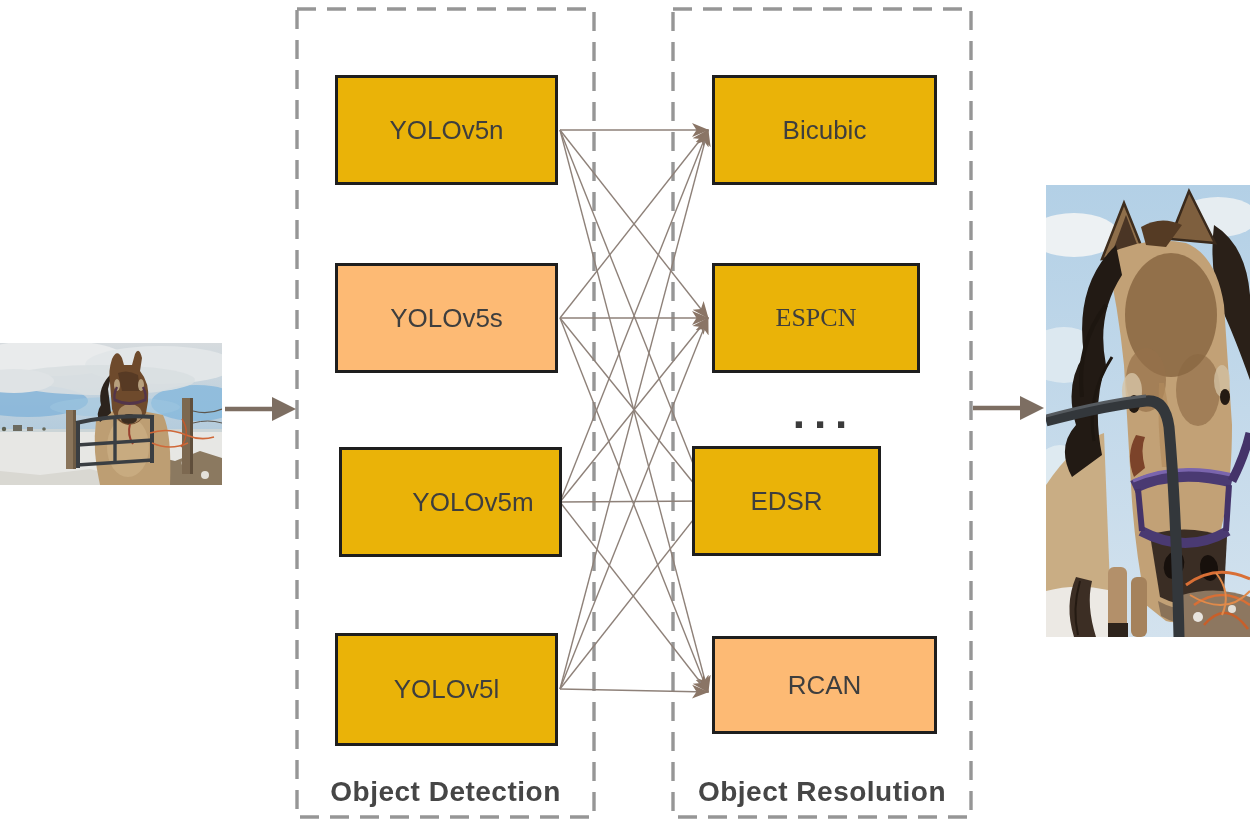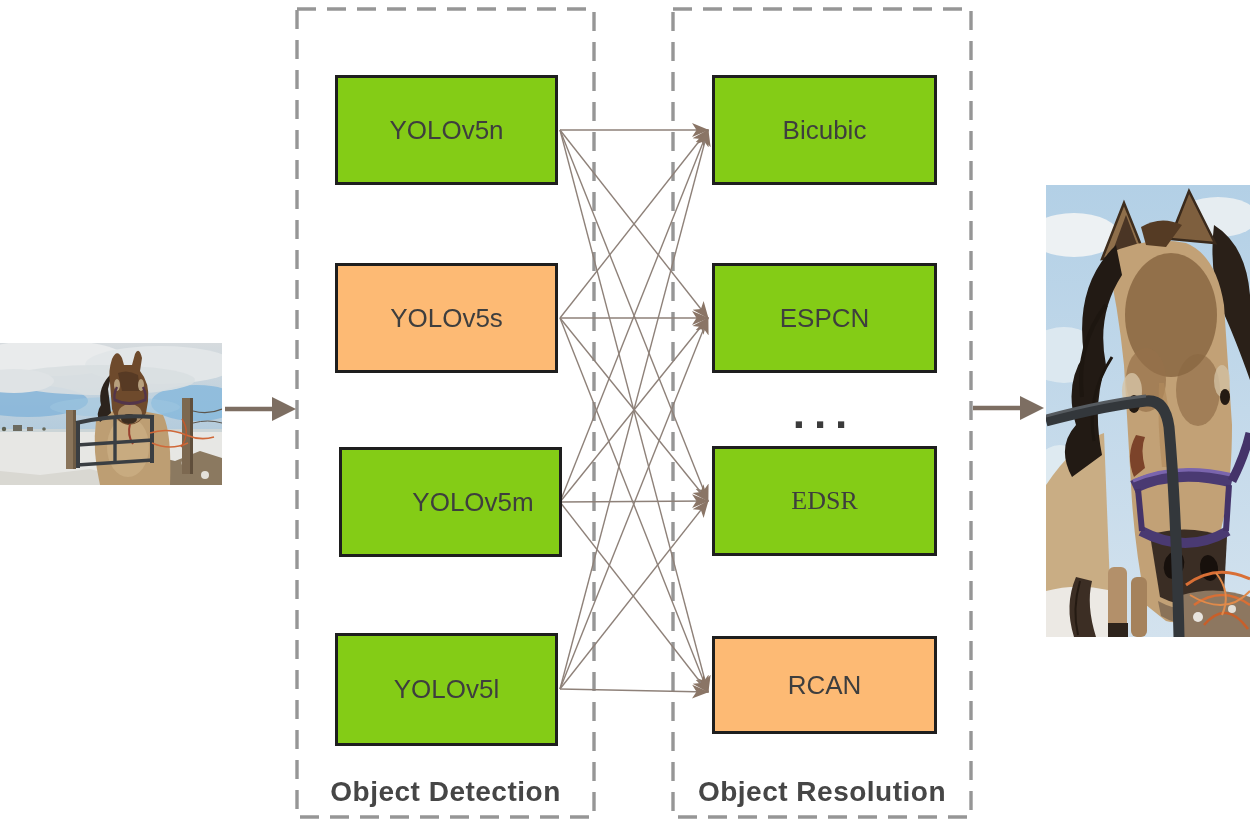--- a/index.html
+++ b/index.html
@@ -3,21 +3,21 @@
 <meta charset="utf-8">
 <style>
   html,body{margin:0;padding:0;background:#ffffff;}
   #canvas{position:relative;width:1250px;height:824px;background:#ffffff;overflow:hidden;
           font-family:"Liberation Sans", sans-serif;}
   #connector-layer{position:absolute;left:0;top:0;width:1250px;height:824px;z-index:1;pointer-events:none;}
   .photo{position:absolute;z-index:2;}
   .group{position:absolute;z-index:2;}
   .group-label{position:absolute;left:0;right:0;bottom:10px;text-align:center;
                font-size:28px;font-weight:bold;color:#464646;letter-spacing:0.5px;}
-  .model-box{position:absolute;z-index:3;width:223px;height:110px;background:#84cc16;
+  .model-box{position:absolute;z-index:3;width:223px;height:110px;background:#eab308;
              border:3px solid #1e1e1e;box-sizing:border-box;display:flex;align-items:center;justify-content:center;}
   .model-box[data-filled="true"]{background:#fdba74;}
   .model-label{font-size:26px;color:#3e3e3e;}
   .ellipsis{position:absolute;z-index:3;left:712px;top:384px;width:225px;height:44px;
             display:flex;align-items:flex-end;justify-content:center;
             font-size:44px;font-weight:bold;letter-spacing:9px;color:#3b3b3b;line-height:30px;}
 </style>
 </head>
 <body>
 
@@ -141,25 +141,25 @@
   <div class="model-box" style="left:335px;top:633px;height:113px;" data-filled="false">
     <span class="model-label">YOLOv5l</span>
   </div>
 
   <div class="group" style="left:672px;top:8px;width:300px;height:810px;">
     <div class="group-label">Object Resolution</div>
   </div>
   <div class="model-box" style="left:712px;top:75px;width:225px;align-items:center;" data-filled="false">
     <span class="model-label">Bicubic</span>
   </div>
-  <div class="model-box" style="left:712px;top:263px;width:225px;" data-filled="false">
+  <div class="model-box" style="left:712px;top:263px;width:208px;font-family:Liberation Serif, serif;" data-filled="false">
     <span class="model-label">ESPCN</span>
   </div>
   <div class="ellipsis">...</div>
-  <div class="model-box" style="left:712px;top:446px;width:225px;font-family:Liberation Serif, serif;" data-filled="false">
+  <div class="model-box" style="left:692px;top:446px;width:189px;" data-filled="false">
     <span class="model-label">EDSR</span>
   </div>
   <div class="model-box" style="left:712px;top:636px;width:225px;height:98px;" data-filled="true">
     <span class="model-label">RCAN</span>
   </div>
 
   <svg class="photo" style="left:1046px;top:185px" width="204" height="452" viewBox="0 0 204 452">
     <defs>
       <linearGradient id="skyOut" x1="0" y1="0" x2="0" y2="1">
         <stop offset="0" stop-color="#b3d0e6"></stop>

